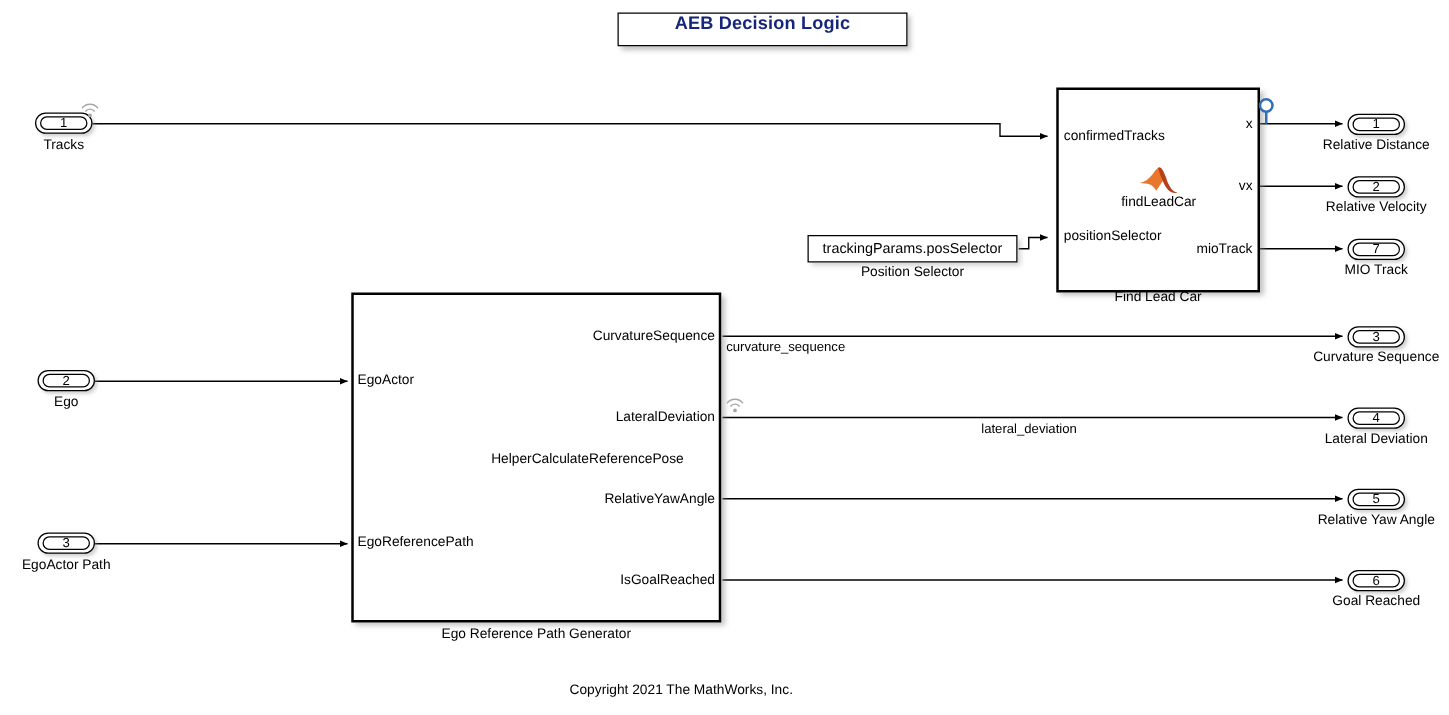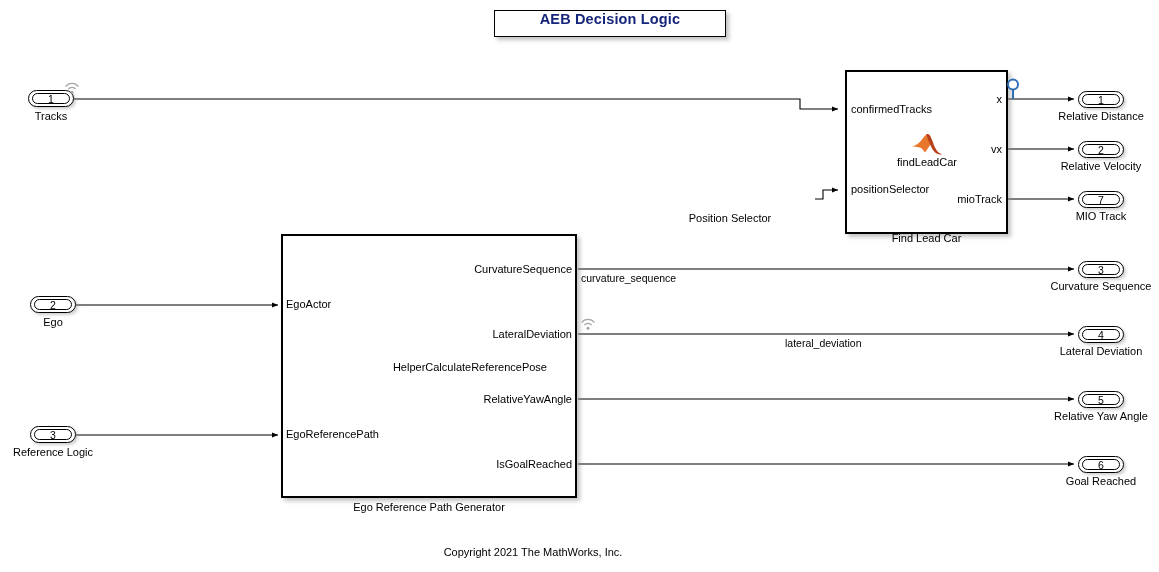--- a/index.html
+++ b/index.html
@@ -226,21 +226,21 @@
   </svg>
 
   <div class="port" style="left:30px; top:296px;">
     <div class="port-num">2</div>
   </div>
   <div class="port-label" style="left:30px; top:316px; width:46px; text-align:center;">Ego</div>
 
   <div class="port" style="left:30px; top:426px;">
     <div class="port-num">3</div>
   </div>
-  <div class="port-label" style="left:8px; top:446px; width:90px; text-align:center;">Reference Logic</div>
+  <div class="port-label" style="left:8px; top:446px; width:90px; text-align:center;">EgoActor Path</div>
 
   <div class="block" style="left:845px; top:70px; width:163px; height:164px;"></div>
   <div class="inport-lbl" style="left:851px; top:103px;">confirmedTracks</div>
   <div class="inport-lbl" style="left:851px; top:183px;">positionSelector</div>
   <div class="outport-lbl" style="left:930px; top:93px; width:72px;">x</div>
   <div class="outport-lbl" style="left:930px; top:143px; width:72px;">vx</div>
   <div class="outport-lbl" style="left:922px; top:193px; width:80px;text-align:right;">mioTrack</div>
 
   <svg class="matlab-logo" style="left:911px; top:133px;" viewBox="0 0 32 24">
     <path d="M1,13.4 C5,12.4 7.6,10.6 10.4,7.2 C12.2,5 13.6,2.4 15.6,1.2
@@ -253,20 +253,23 @@
   </svg>
   <div class="center-lbl" style="left:879px; top:156px; width:96px; text-align:center;">findLeadCar</div>
 
   <svg class="testpoint" style="left:1006px; top:78px;" viewBox="0 0 14 22">
     <circle cx="7" cy="6.4" r="5" fill="#ffffff" stroke="#2f6fb5" stroke-width="2"></circle>
     <line x1="7" y1="11.4" x2="7" y2="21" stroke="#2f6fb5" stroke-width="2"></line>
   </svg>
 
   <div class="block-caption" style="left:845px; top:232px; width:163px;">Find Lead Car</div>
 
+  <div class="const-block" style="left:646px; top:188px; width:168px; height:22px;">
+    <span>trackingParams.posSelector</span>
+  </div>
   <div class="block-caption" style="left:646px; top:212px; width:168px;">Position Selector</div>
 
   <div class="block" style="left:281px; top:234px; width:296px; height:264px;"></div>
   <div class="inport-lbl" style="left:286px; top:298px;">EgoActor</div>
   <div class="inport-lbl" style="left:286px; top:428px;">EgoReferencePath</div>
 
   <div class="outport-lbl" style="left:400px; top:263px; width:172px;">CurvatureSequence</div>
   <div class="outport-lbl" style="left:400px; top:328px; width:172px;text-align:right;">LateralDeviation</div>
   <div class="outport-lbl" style="left:400px; top:393px; width:172px;">RelativeYawAngle</div>
   <div class="outport-lbl" style="left:400px; top:458px; width:172px;">IsGoalReached</div>
@@ -311,15 +314,15 @@
   <div class="port" style="left:1078px; top:391px;">
     <div class="port-num">5</div>
   </div>
   <div class="port-label" style="left:1036px; top:410px; width:130px; text-align:center;">Relative Yaw Angle</div>
 
   <div class="port" style="left:1078px; top:456px;">
     <div class="port-num">6</div>
   </div>
   <div class="port-label" style="left:1041px; top:475px; width:120px; text-align:center;">Goal Reached</div>
 
-  <div class="copyright" style="left:0px; top:546px; width:1066px; text-align:center;">Copyright 2021 The MathWorks, Inc.</div>
+  <div class="copyright" style="left:12px; top:546px; width:1066px; text-align:center;">Copyright 2021 The MathWorks, Inc.</div>
 
 </div>
 
 </body></html>

